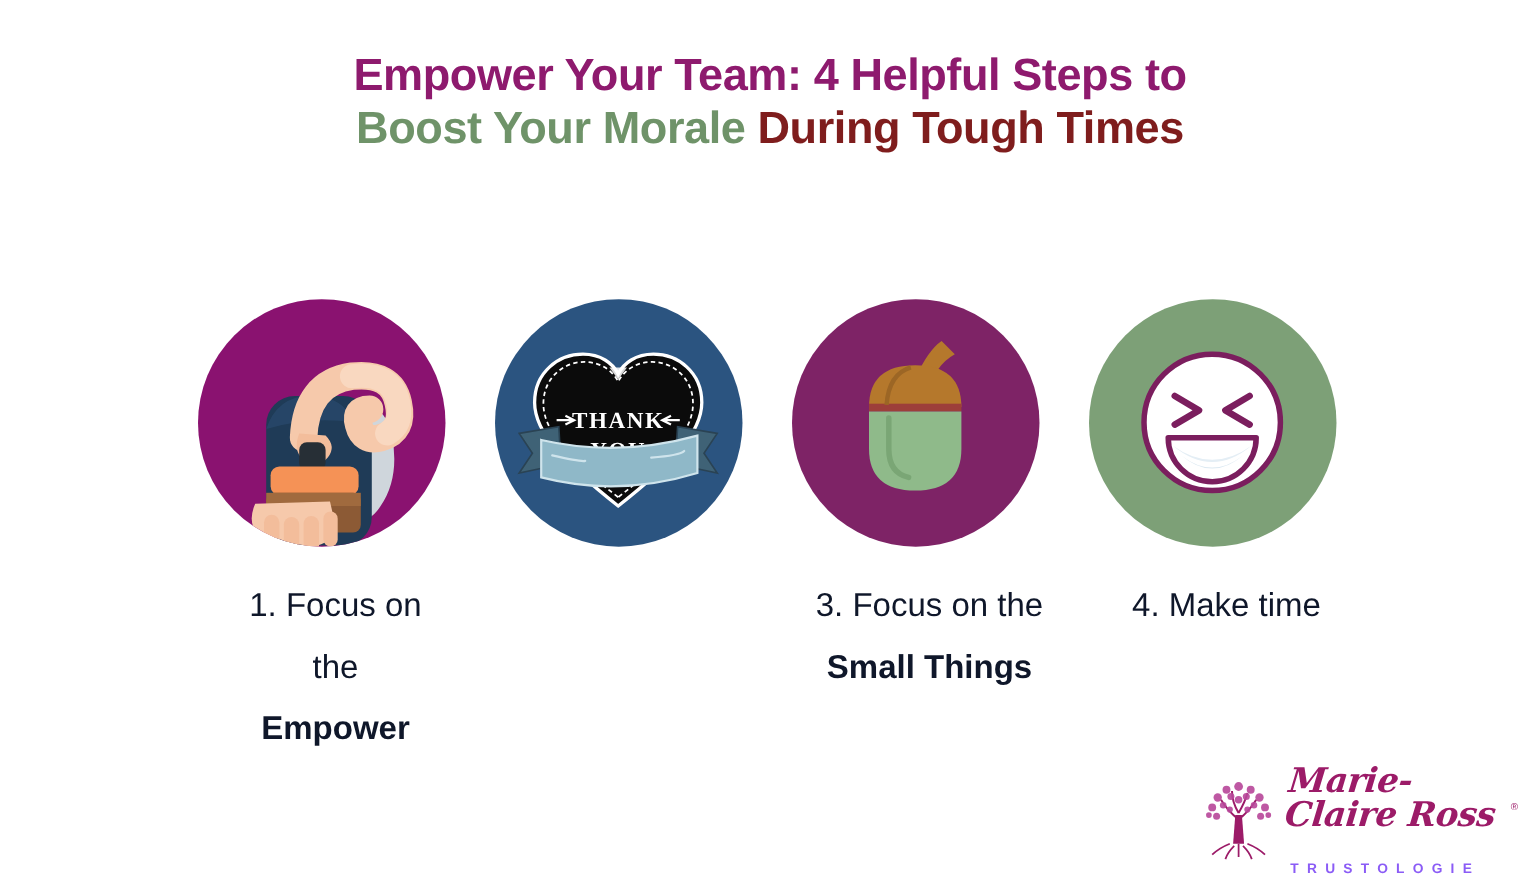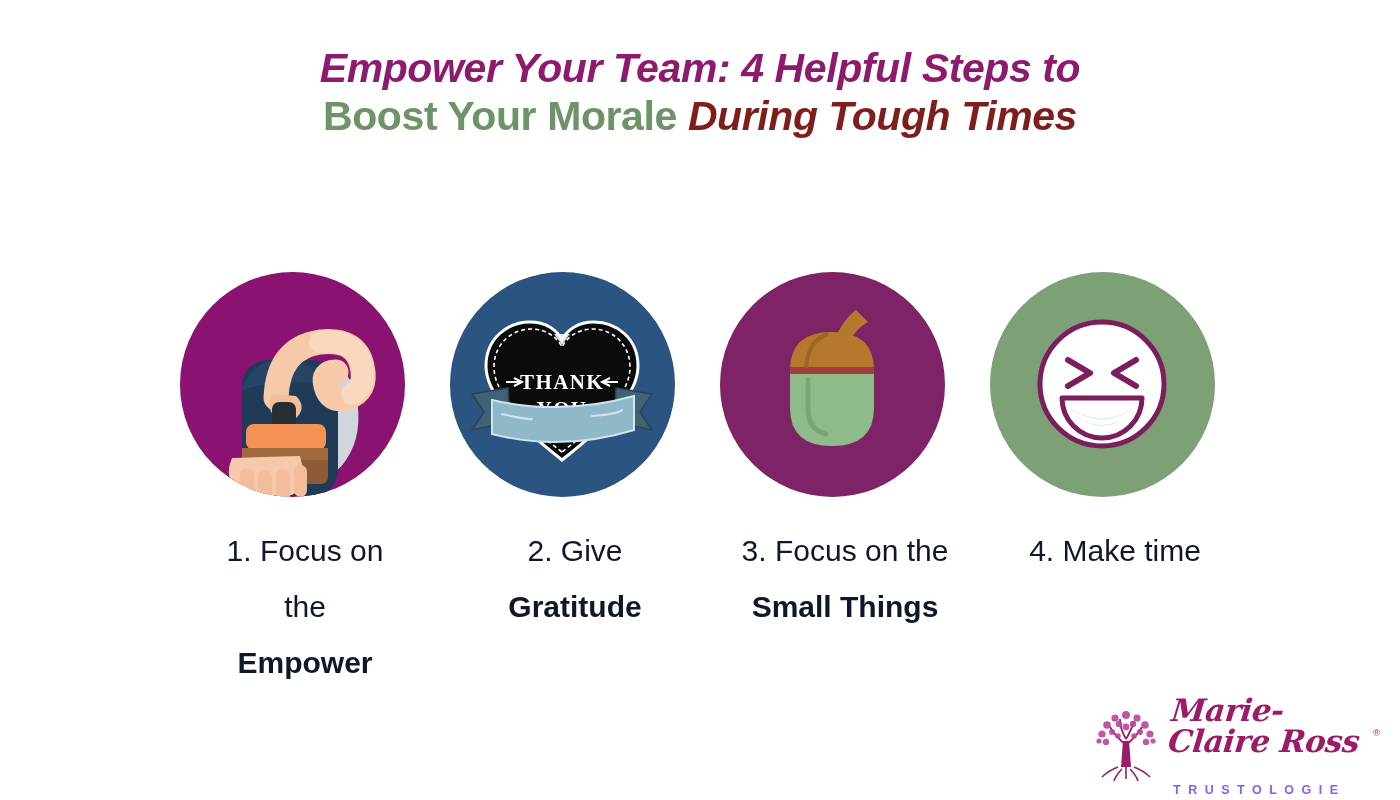--- a/index.html
+++ b/index.html
@@ -23,21 +23,21 @@
     width: 1400px;
     text-align: center;
     line-height: 1.18;
   }
   .title-line {
     font-size: 41px;
     font-weight: bold;
     letter-spacing: -0.4px;
     white-space: nowrap;
   }
-  .t-purple { color: #8E1A6E; font-style: italic; }
+  .t-purple { color: #8E1A6E; }
   .t-green  { color: #6F9369; }
 
   
   .steps {
     position: absolute;
     top: 272px;
     left: 0;
     width: 1400px;
     display: flex;
     justify-content: center;
@@ -180,24 +180,20 @@
         <path d="M56 110 l14 0 M64 106 l8 4 l-8 4" fill="none" stroke="#ffffff" stroke-width="2"></path>
         <path d="M168 110 l-14 0 M160 106 l-8 4 l8 4" fill="none" stroke="#ffffff" stroke-width="2"></path>
 
         <path d="M22 122 l36 -6 l2 34 l-38 8 l12 -18 z" fill="#3f6276" stroke="#2a4354" stroke-width="1.5"></path>
         <path d="M202 122 l-36 -6 l-2 34 l38 8 l-12 -18 z" fill="#3f6276" stroke="#2a4354" stroke-width="1.5"></path>
 
         <path d="M42 128 q70 16 142 -4 l0 34 q-72 22 -142 4 z" fill="#8fb8c8" stroke="#cfe4ec" stroke-width="2"></path>
         <path d="M52 142 q26 6 30 5" fill="none" stroke="#cfe4ec" stroke-width="2" stroke-linecap="round"></path>
         <path d="M142 144 q26 -2 30 -6" fill="none" stroke="#cfe4ec" stroke-width="2" stroke-linecap="round"></path>
       </svg>
-    </div>
-    <div class="caption">
-      <div>2. Give</div>
-      <div><b>Gratitude</b></div>
     </div>
   </div>
 
   <div class="step">
     <div class="circle" id="c3" style="background: rgb(126, 35, 102);">
       <svg width="225" height="225" viewBox="0 0 225 225">
 
         <path d="M112 72 q12 -26 24 -34 l12 12 q-18 10 -24 34 z" fill="#b5782c"></path>
 
         <path d="M70 98 q0 -38 42 -38 q42 0 42 38 z" fill="#b5782c"></path>

